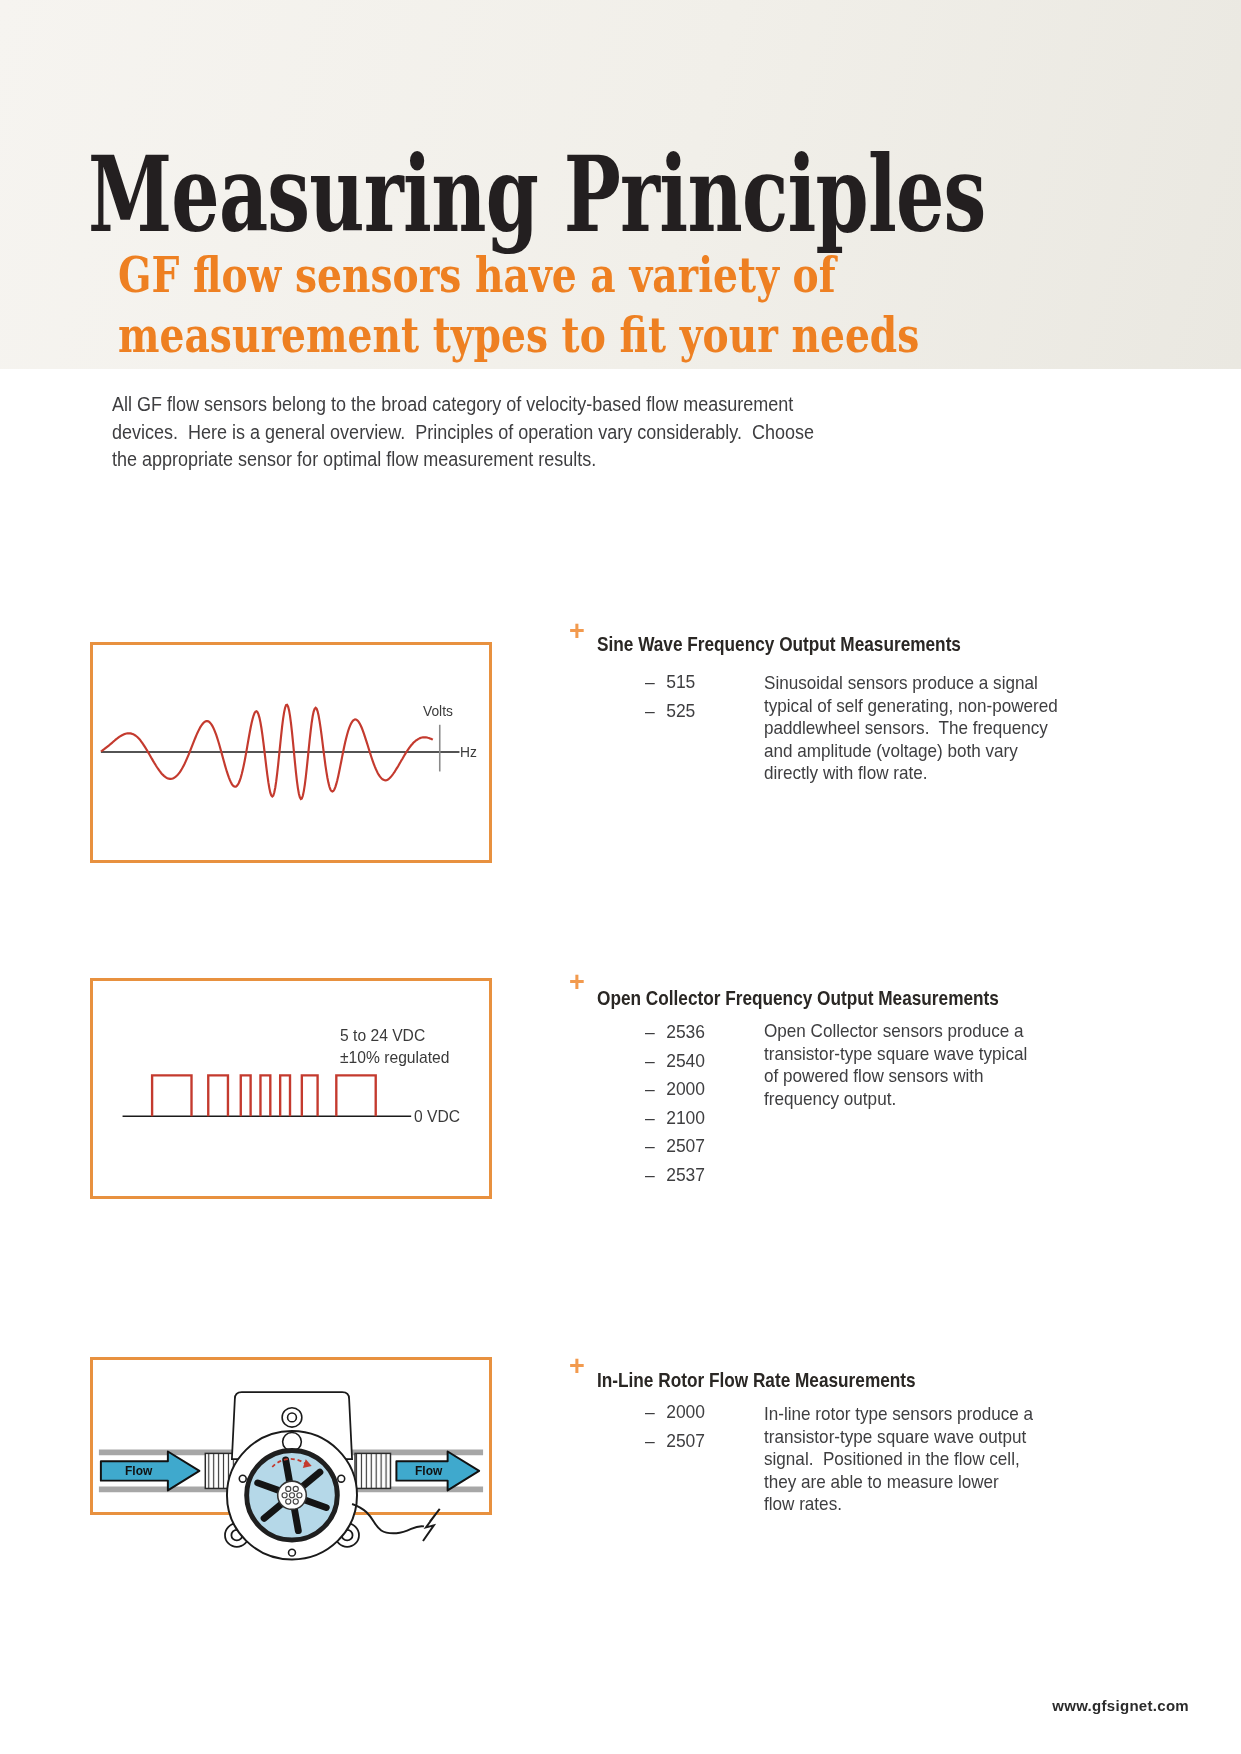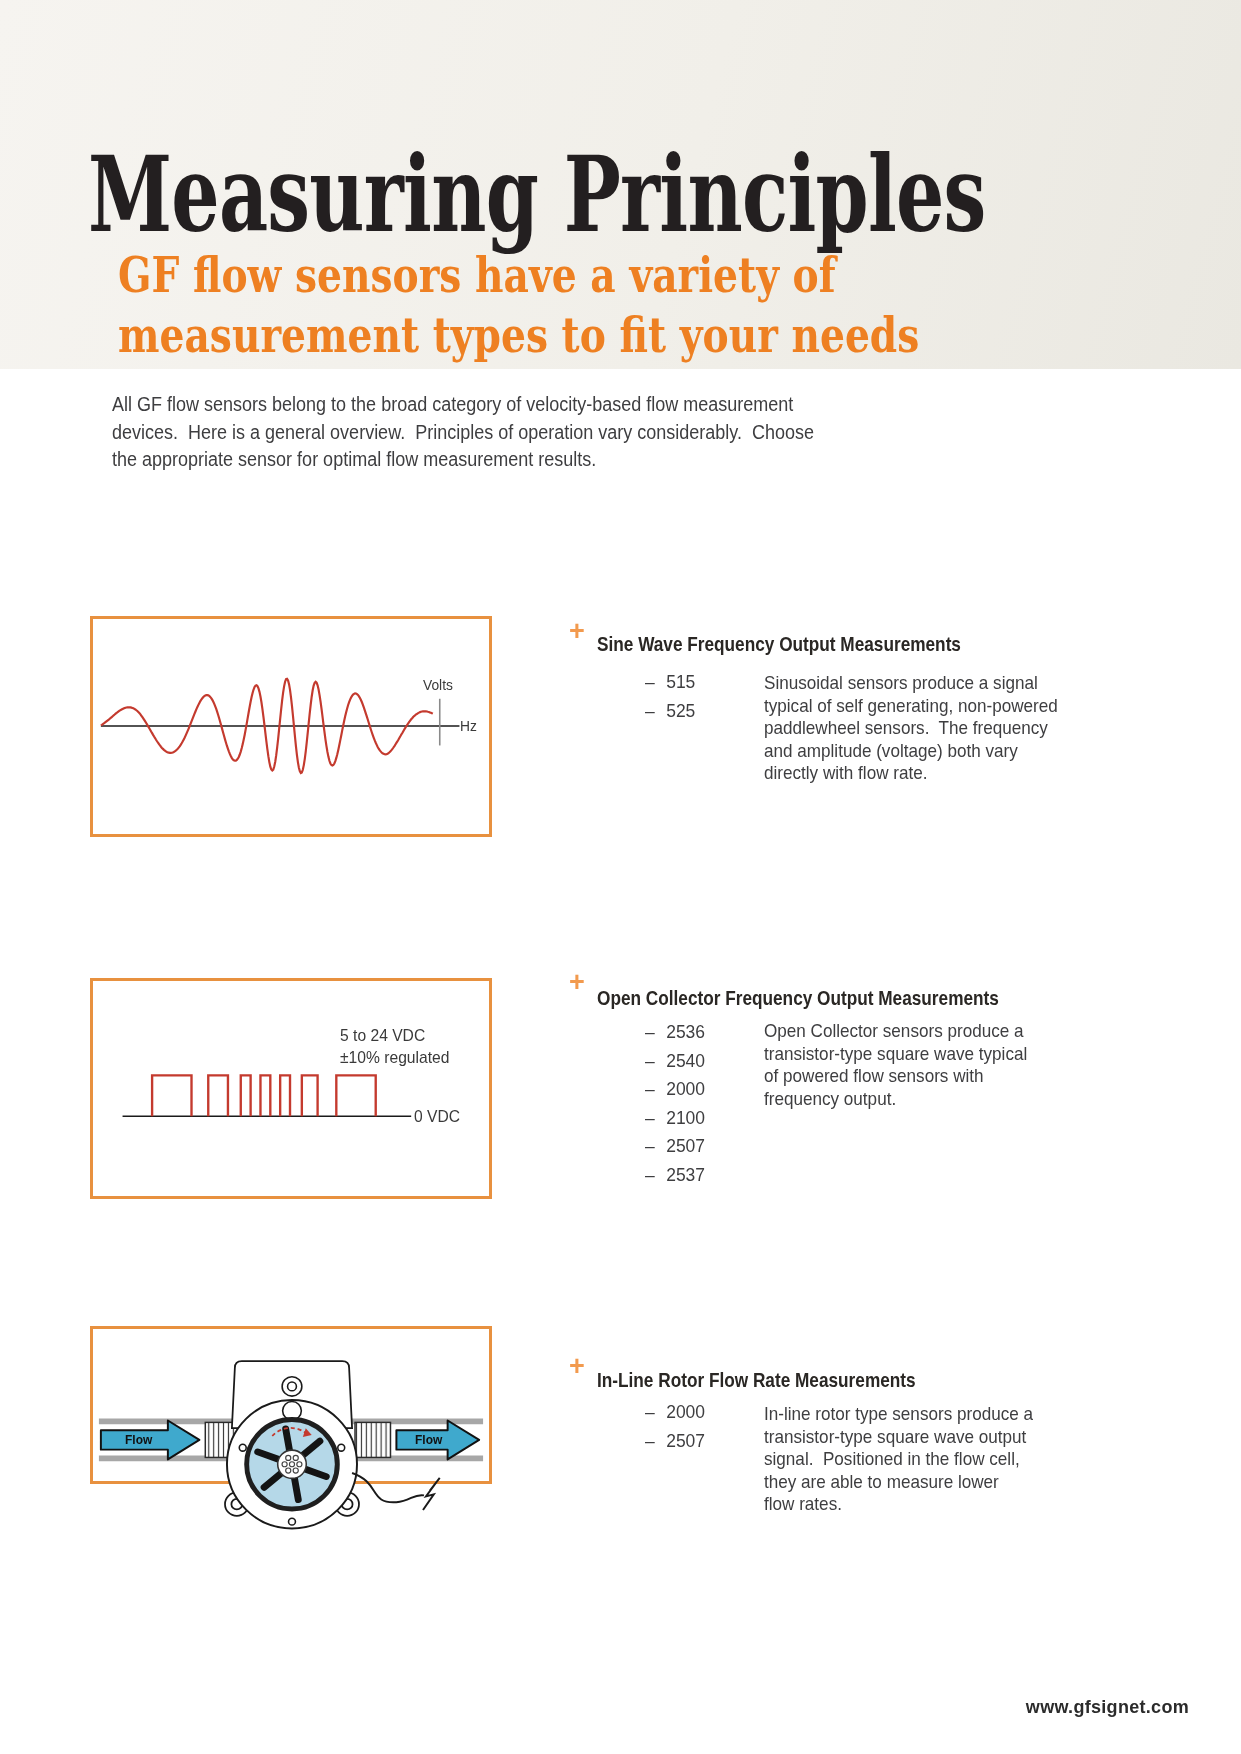--- a/index.html
+++ b/index.html
@@ -27,37 +27,37 @@
   .dbox{position:absolute;left:90px;width:402px;height:221px;border:3px solid #e8913f;
          background:#fff;box-sizing:border-box;}
   .dbox svg{position:absolute;left:0;top:0;}
   .dlabel{position:absolute;color:#3a3a3a;white-space:pre;transform:scaleX(.92);transform-origin:left top;}
   .lab-volts{left:330px;top:57px;font-size:15px;}
   .lab-hz{left:367px;top:98px;font-size:15px;}
   .lab-supply{left:247px;top:44px;font-size:17px;line-height:22px;}
   .lab-0vdc{left:321px;top:126px;font-size:17px;}
   .lab-flow{font-size:13px;font-weight:bold;color:#111;top:103px;}
   .lab-flow.l{left:32px;} .lab-flow.r{left:322px;}
-  .footer-url{position:absolute;right:86px;top:1697px;font-size:18px;font-weight:bold;
+  .footer-url{position:absolute;right:86px;top:1697px;font-size:15px;font-weight:bold;
          color:#2b2b2b;letter-spacing:.3px;}
 </style>
 </head>
 <body>
 
 <div class="page">
   <div class="band"></div>
   <h1 class="title">Measuring Principles</h1>
   <h2 class="subtitle">GF flow sensors have a variety of
 measurement types to fit your needs</h2>
   <p class="intro">All GF flow sensors belong to the broad category of velocity-based flow measurement
 devices.  Here is a general overview.  Principles of operation vary considerably.  Choose
 the appropriate sensor for optimal flow measurement results.</p>
 
   <div>
-    <div class="dbox" style="top:616px;">
+    <div class="dbox" style="top:642px;">
       <svg width="396" height="215" viewBox="0 0 402 221" preserveAspectRatio="none">
         <line x1="8" y1="110" x2="372" y2="110" stroke="#1a1a1a" stroke-width="1.6"></line>
         <line x1="352" y1="82" x2="352" y2="130" stroke="#8a8a8a" stroke-width="1.6"></line>
         <polyline id="wave" fill="none" stroke-width="2.2" points="8,109.4 9,108.8 10,108.1 11,107.4 12,106.6 13,105.8 14,105.0 15,104.2 16,103.4 17,102.5 18,101.6 19,100.8 20,99.9 21,99.0 22,98.2 23,97.3 24,96.5 25,95.8 26,95.0 27,94.3 28,93.6 29,93.0 30,92.5 31,92.0 32,91.6 33,91.3 34,91.0 35,90.8 36,90.8 37,90.8 38,90.9 39,91.1 40,91.4 41,91.8 42,92.4 43,93.0 44,93.8 45,94.6 46,95.6 47,96.6 48,97.8 49,99.2 50,100.6 51,102.1 52,103.7 53,105.3 54,106.9 55,108.6 56,110.4 57,112.1 58,113.8 59,115.6 60,117.3 61,119.1 62,120.8 63,122.4 64,124.1 65,125.7 66,127.2 67,128.6 68,130.0 69,131.3 70,132.5 71,133.5 72,134.5 73,135.3 74,136.1 75,136.7 76,137.1 77,137.4 78,137.6 79,137.6 80,137.5 81,137.2 82,136.7 83,136.1 84,135.4 85,134.5 86,133.4 87,132.2 88,130.9 89,129.4 90,127.8 91,126.0 92,124.1 93,122.1 94,119.9 95,117.6 96,115.3 97,112.9 98,110.4 99,107.8 100,105.2 101,102.7 102,100.1 103,97.6 104,95.1 105,92.7 106,90.4 107,88.3 108,86.3 109,84.4 110,82.8 111,81.4 112,80.2 113,79.3 114,78.7 115,78.3 116,78.3 117,78.5 118,79.1 119,80.1 120,81.3 121,82.9 122,84.8 123,87.0 124,89.5 125,92.2 126,95.2 127,98.4 128,101.8 129,105.3 130,109.0 131,112.7 132,116.4 133,120.1 134,123.7 135,127.2 136,130.5 137,133.5 138,136.3 139,138.9 140,141.1 141,143.0 142,144.4 143,145.3 144,145.7 145,145.6 146,144.9 147,143.6 148,141.8 149,139.3 150,136.3 151,132.7 152,128.6 153,123.9 154,118.9 155,113.4 156,107.8 157,101.9 158,96.1 159,90.5 160,85.1 161,80.2 162,76.0 163,72.5 164,69.9 165,68.4 166,68.1 167,69.1 168,71.3 169,74.9 170,79.7 171,85.6 172,92.6 173,100.3 174,108.7 175,117.2 176,125.7 177,133.7 178,141.0 179,147.1 180,151.8 181,154.7 182,155.8 183,154.8 184,151.7 185,146.7 186,140.0 187,131.8 188,122.6 189,112.7 190,102.7 191,92.8 192,83.7 193,75.7 194,69.2 195,64.5 196,61.8 197,61.4 198,63.1 199,67.0 200,72.9 201,80.5 202,89.6 203,99.6 204,110.2 205,120.7 206,130.7 207,139.6 208,147.1 209,152.9 210,156.6 211,158.3 212,157.7 213,155.0 214,150.2 215,143.7 216,135.7 217,126.6 218,116.8 219,106.8 220,97.1 221,88.0 222,79.9 223,73.3 224,68.5 225,65.6 226,64.6 227,65.5 228,68.2 229,72.5 230,78.2 231,84.9 232,92.4 233,100.3 234,108.5 235,116.4 236,123.9 237,130.7 238,136.7 239,141.7 240,145.7 241,148.5 242,150.1 243,150.6 244,150.1 245,148.5 246,146.1 247,142.8 248,139.0 249,134.6 250,129.8 251,124.8 252,119.7 253,114.5 254,109.5 255,104.6 256,100.0 257,95.8 258,91.9 259,88.4 260,85.4 261,82.8 262,80.7 263,79.0 264,77.7 265,76.9 266,76.5 267,76.6 268,77.2 269,78.1 270,79.5 271,81.2 272,83.3 273,85.6 274,88.2 275,91.1 276,94.1 277,97.2 278,100.4 279,103.6 280,106.9 281,110.1 282,113.3 283,116.4 284,119.3 285,122.1 286,124.8 287,127.2 288,129.4 289,131.5 290,133.3 291,134.8 292,136.1 293,137.2 294,138.0 295,138.6 296,139.0 297,139.1 298,139.0 299,138.5 300,137.8 301,136.9 302,135.9 303,134.8 304,133.5 305,132.1 306,130.6 307,129.0 308,127.4 309,125.8 310,124.1 311,122.3 312,120.6 313,118.8 314,117.1 315,115.3 316,113.6 317,111.9 318,110.3 319,108.7 320,107.2 321,105.8 322,104.4 323,103.1 324,102.0 325,100.8 326,99.8 327,98.9 328,98.1 329,97.4 330,96.7 331,96.2 332,95.7 333,95.4 334,95.1 335,95.0 336,94.9 337,94.9 338,95.0 339,95.1 340,95.4 341,95.6 342,96.0 343,96.4 344,96.8 345,97.3" stroke="#c43a2e"></polyline>
       </svg>
       <span class="dlabel lab-volts">Volts</span>
       <span class="dlabel lab-hz">Hz</span>
     </div>
     <span class="plus" style="top:618px;">+</span>
     <div class="heading" style="top:632px;">Sine Wave Frequency Output Measurements</div>
@@ -116,21 +116,21 @@
           <span class="mnum">2537</span>
         </div>
       </div>
     <div class="desc" style="top:1020px;">Open Collector sensors produce a
 transistor-type square wave typical
 of powered flow sensors with
 frequency output.</div>
   </div>
 
   <div>
-    <div class="dbox" style="top:1326px;height:158px;">
+    <div class="dbox" style="top:1357px;height:158px;">
       <svg width="396" height="216" viewBox="0 0 402 222" preserveAspectRatio="none">
         <defs>
           <pattern id="thr" width="5" height="36" patternUnits="userSpaceOnUse">
             <rect width="5" height="36" fill="#fff"></rect>
             <line x1="2.5" y1="0" x2="2.5" y2="36" stroke="#3a3a3a" stroke-width="1.2"></line>
           </pattern>
         </defs>
         <g>
           <path d="M6 95 H150 M6 133 H150 M254 95 H396 M254 133 H396" stroke="#a7a7a7" stroke-width="6" fill="none"></path>
         </g>

